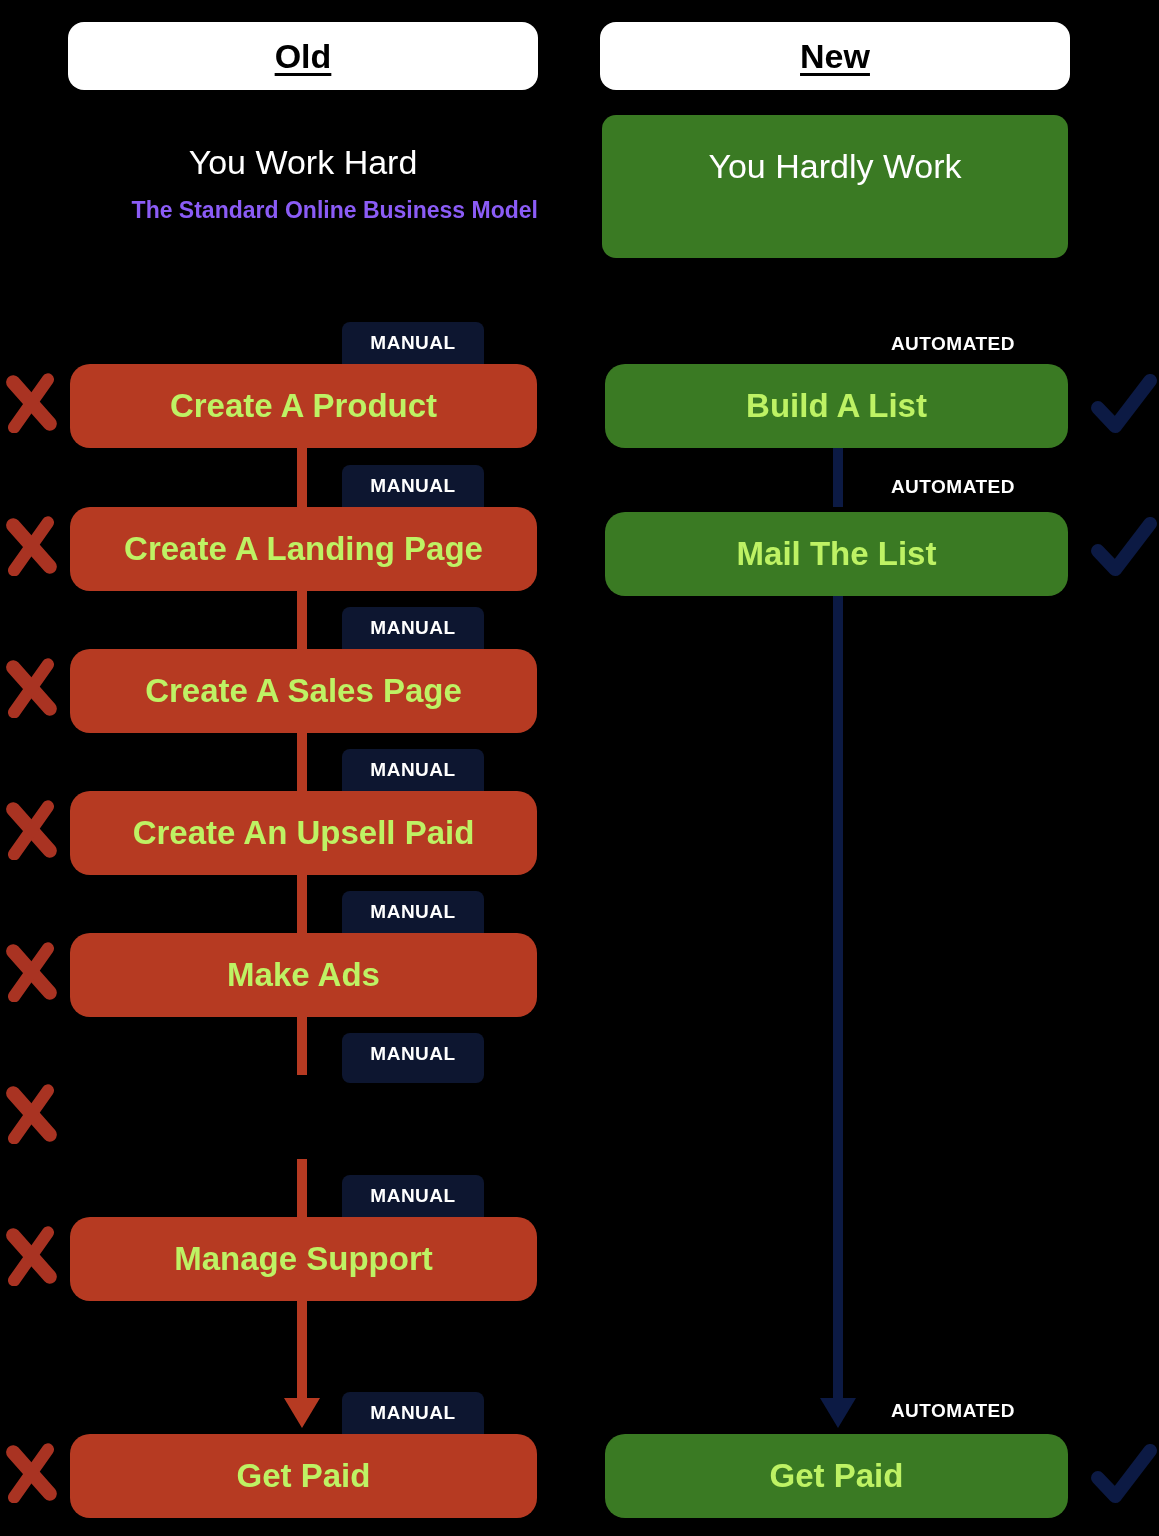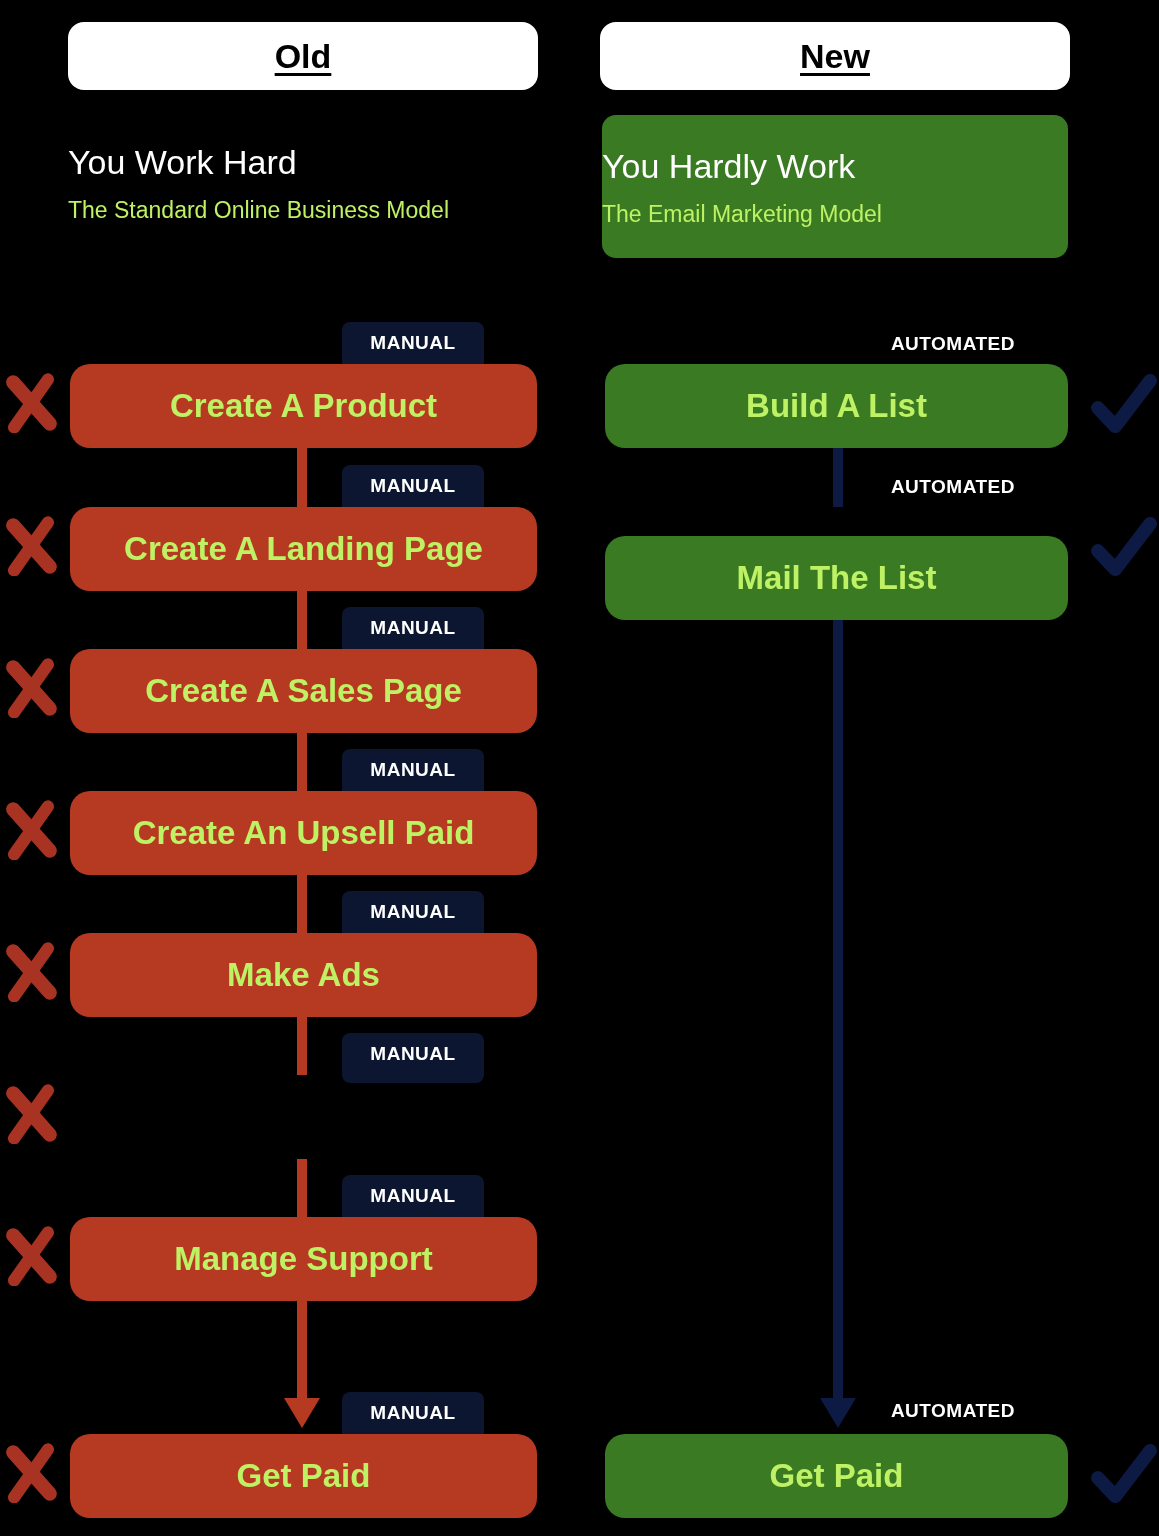--- a/index.html
+++ b/index.html
@@ -8,22 +8,22 @@
     font-family:"Liberation Sans",sans-serif;overflow:hidden;
   }
   
   .hdr{
     position:absolute;top:22px;width:470px;height:68px;background:#fff;
     border-radius:16px;display:flex;align-items:center;justify-content:center;
     gap:10px;font-size:34px;font-weight:bold;color:#000;z-index:2;flex-direction:column;
   }
   .hdr .em{text-decoration:underline;text-decoration-thickness:3px;text-underline-offset:5px;}
   
-  .tagline{position:absolute;color:#fff;font-size:34px;font-weight:400;z-index:3;}
-  .model{position:absolute;color:#bef264;font-size:23px;font-weight:normal;text-align:left;z-index:3;}
+  .tagline{position:absolute;color:#fff;font-size:34px;font-weight:400;text-align:center;z-index:3;}
+  .model{position:absolute;color:#8b5cf6;font-size:23px;font-weight:bold;text-align:right;z-index:3;}
   .greenhdr{position:absolute;left:602px;top:115px;width:466px;height:143px;background:#3a7a23;border-radius:14px;z-index:2;}
   
   .step{
     position:absolute;height:84px;border-radius:20px;display:flex;align-items:center;
     justify-content:center;color:#bef264;font-size:33px;font-weight:bold;z-index:2;
   }
   .step.red{left:70px;width:467px;background:#b63a22;}
   .step.green{left:605px;width:463px;background:#3a7a23;}
   
   .tab{
@@ -61,21 +61,20 @@
     <span>The</span>
       <span class="em">New</span>
       <span>Way</span>
   </div>
 
   <div class="tagline" style="left:68px;top:143px;width:470px">You Work Hard</div>
   <div class="model" style="left:68px;top:197px;width:470px">The Standard Online Business Model</div>
 
   <div class="greenhdr"></div>
   <div class="tagline" style="left:602px;top:147px;width:466px">You Hardly Work</div>
-  <div class="model" style="left:602px;top:201px;width:466px">The Email Marketing Model</div>
 
   <div class="vline red" style="top:448px;height:59px"></div>
   <div class="vline red" style="top:591px;height:58px"></div>
   <div class="vline red" style="top:733px;height:58px"></div>
   <div class="vline red" style="top:875px;height:58px"></div>
   <div class="vline red" style="top:1017px;height:58px"></div>
   <div class="vline red" style="top:1159px;height:58px"></div>
   <div class="vline red" style="top:1301px;height:97px"></div>
   <div class="arrowhead red" style="top:1398px"></div>
 
@@ -138,21 +137,21 @@
   <div class="tab" style="top:1392px">MANUAL</div>
   <div class="step red" style="top:1434px">Get Paid</div>
 
   <div class="auto-label" style="top:333px">AUTOMATED</div>
   <div class="step green" style="top:364px">Build A List</div>
   <svg class="check" style="top:371px" viewBox="0 0 70 66">
       <path d="M8 38 L26 57 L62 10" stroke="#0c1a44" stroke-width="14" stroke-linecap="round" stroke-linejoin="round" fill="none"></path>
     </svg>
 
   <div class="auto-label" style="top:476px">AUTOMATED</div>
-  <div class="step green" style="top:536px">Mail The List</div>
+  <div class="step green" style="top:512px">Mail The List</div>
   <svg class="check" style="top:514px" viewBox="0 0 70 66">
       <path d="M8 38 L26 57 L62 10" stroke="#0c1a44" stroke-width="14" stroke-linecap="round" stroke-linejoin="round" fill="none"></path>
     </svg>
 
   <div class="auto-label" style="top:1400px">AUTOMATED</div>
   <div class="step green" style="top:1434px">Get Paid</div>
   <svg class="check" style="top:1441px" viewBox="0 0 70 66">
       <path d="M8 38 L26 57 L62 10" stroke="#0c1a44" stroke-width="14" stroke-linecap="round" stroke-linejoin="round" fill="none"></path>
     </svg>
 

